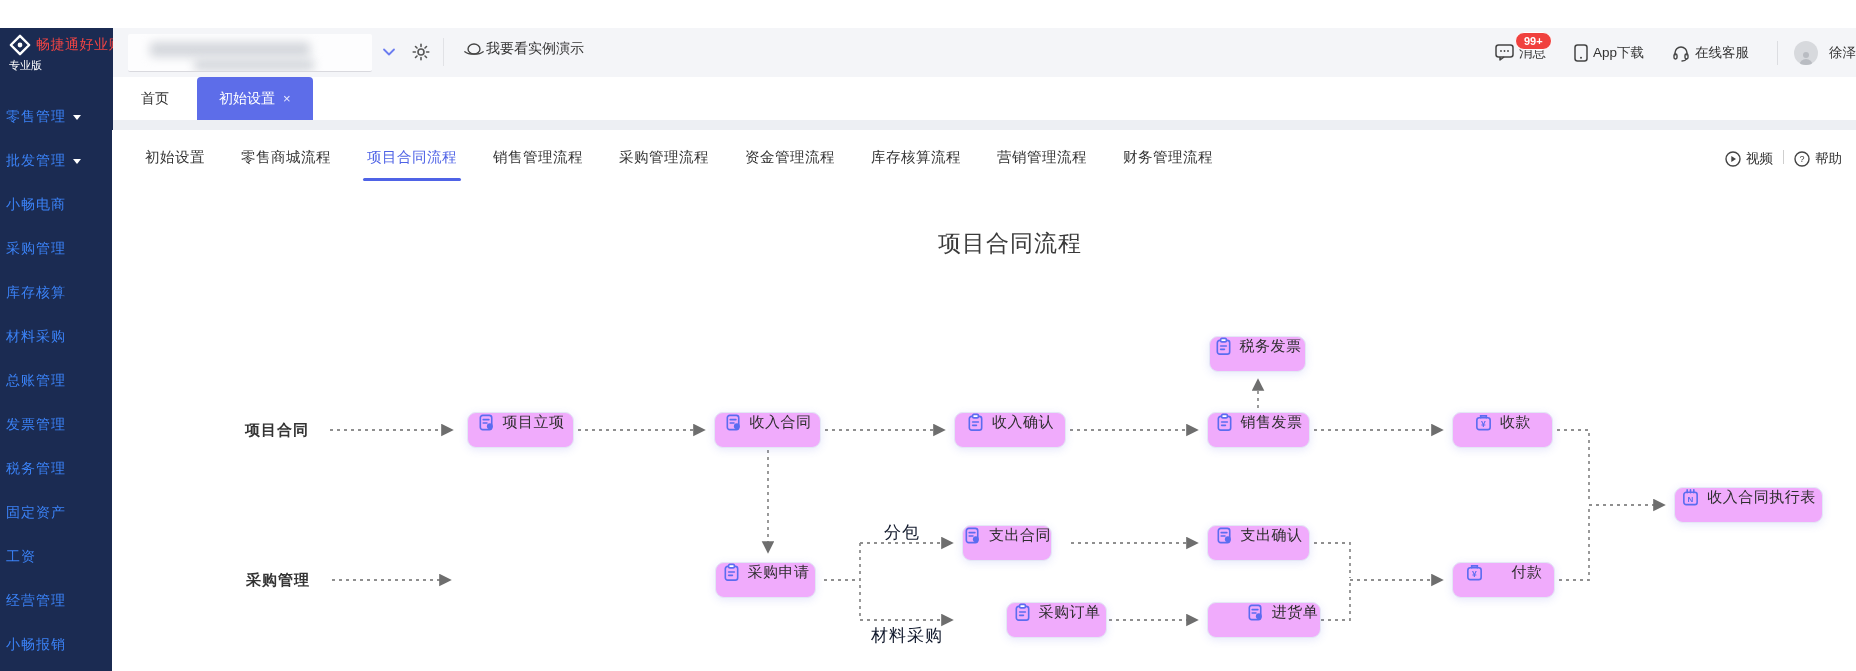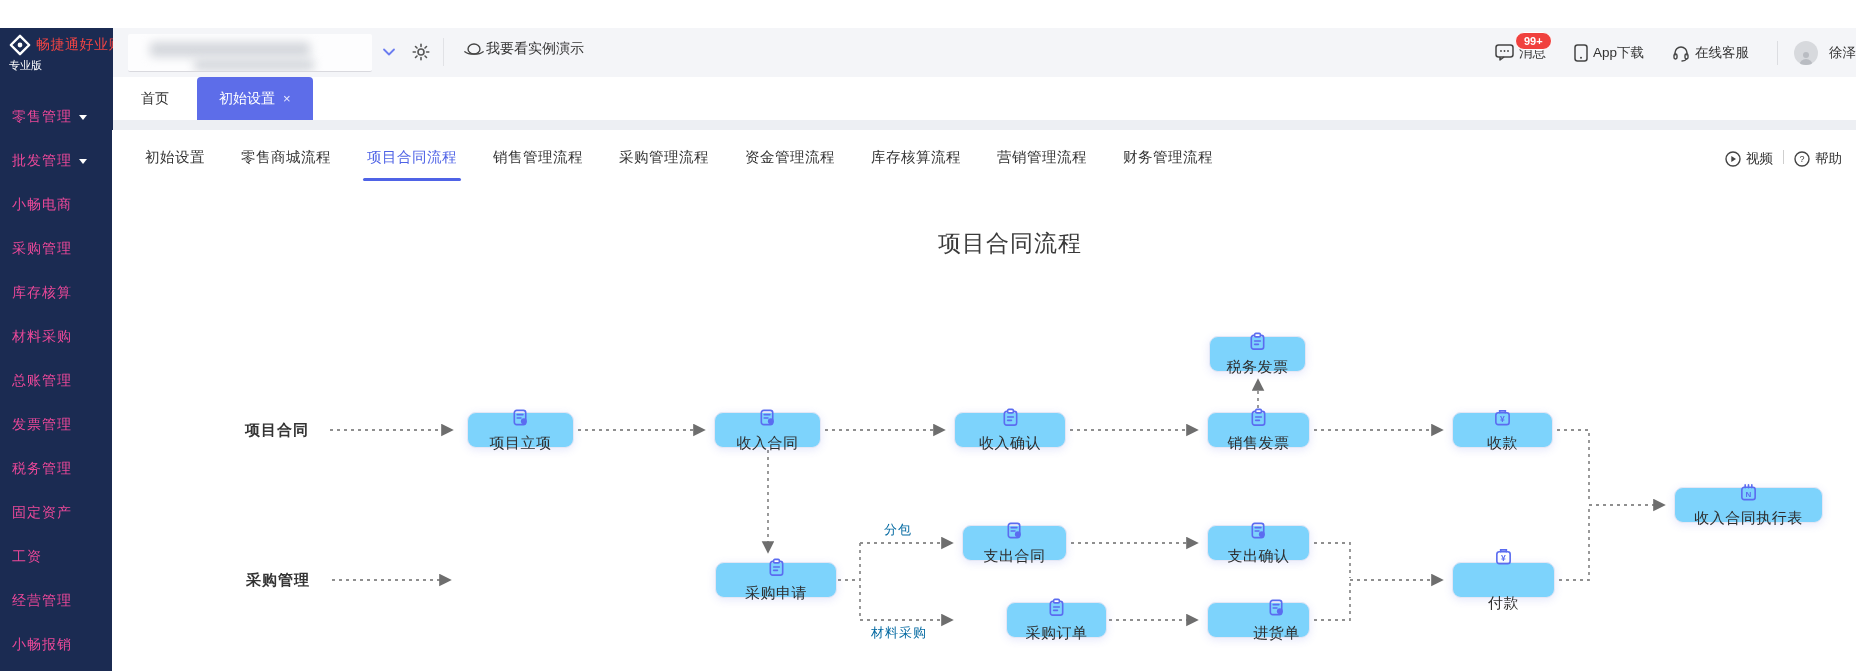--- a/index.html
+++ b/index.html
@@ -8,21 +8,21 @@
   #app { position:relative; width:1856px; height:671px; overflow:hidden; background:#fff; }
 
   
   .sidebar { position:absolute; left:0; top:28px; width:113px; height:643px; background:#1b2b52; color:#fff; }
   .logo-block { position:relative; height:49px; }
   .logo-row { display:flex; align-items:center; padding:6px 0 0 9px; }
   .logo-mark { width:22px; height:22px; flex:0 0 22px; }
   .brand-name { font-size:14px; color:#ef4444; white-space:nowrap; margin-left:5px; letter-spacing:0.5px; }
   .edition { font-size:11px; color:#fff; padding:2px 0 0 9px; }
   .sb-list { padding-top:18px; }
-  .sb-item { height:44px; display:flex; align-items:center; padding-left:12px; font-size:14px; color:#ec4899; cursor:pointer; letter-spacing:1px; }
+  .sb-item { height:44px; display:flex; align-items:center; padding-left:6px; font-size:14px; color:#3b82f6; cursor:pointer; letter-spacing:1px; }
   .sb-item .caret { width:0; height:0; border-left:4.5px solid transparent; border-right:4.5px solid transparent; border-top:5px solid #fff; margin-left:7px; }
 
   
   .topbar { position:absolute; left:113px; top:28px; width:1743px; height:49px; background:#f4f5f8; }
   .selector { position:absolute; left:15px; top:6px; width:244px; height:38px; background:#fdfdfe; border-bottom:1px solid #d9d9de; border-radius:2px; overflow:hidden; }
   .blur-blob { position:absolute; background:#d4d7dc; filter:blur(5px); border-radius:4px; }
   .chev { position:absolute; left:268px; top:16px; width:16px; height:16px; }
   .gearwrap { position:absolute; left:297px; top:13px; width:22px; height:22px; cursor:pointer; }
   .hd-div1 { position:absolute; left:330px; top:10px; width:1px; height:28px; background:#e1e2e6; }
   .demo { position:absolute; left:350px; top:12px; display:flex; align-items:center; gap:1px; cursor:pointer; }
@@ -48,25 +48,25 @@
   .ftab.active { color:#4f63e6; }
   .ftab.active::after { content:""; position:absolute; left:-4px; right:-4px; bottom:0; height:3px; background:#4f63e6; border-radius:2px; }
   .tab-tools { position:absolute; right:14px; top:20px; display:flex; align-items:flex-start; gap:10px; font-size:13.5px; color:#333; }
   .tool { display:flex; align-items:center; gap:5px; cursor:pointer; }
   .tool-div { width:1px; height:14px; background:#cfcfcf; }
 
   .flow-title { position:absolute; left:938px; top:228px; font-size:23px; color:#3a3a3a; letter-spacing:1px; }
 
   
   .fc-svg { position:absolute; left:0; top:0; width:1856px; height:671px; pointer-events:none; }
-  .node { position:absolute; height:36px; background:#7dd3fc; border:1px solid #e4e7f5; border-radius:9px; box-shadow:0 2px 8px rgba(99,113,231,0.16); display:flex; align-items:center; justify-content:center; gap:7px; cursor:pointer;flex-direction:column; }
+  .node { position:absolute; height:36px; background:#f0abfc; border:1px solid #e4e7f5; border-radius:9px; box-shadow:0 2px 8px rgba(99,113,231,0.16); display:flex; justify-content:center; gap:7px; cursor:pointer; }
   .node-label { font-size:15px; color:#2e2e2e; white-space:nowrap; letter-spacing:0.5px; }
   .ni { width:19px; height:19px; flex:0 0 19px; }
   .rowlab { position:absolute; font-size:15px; font-weight:bold; color:#333; letter-spacing:1px; }
-  .edgelab { position:absolute; font-size:13px; color:#0369a1; letter-spacing:1px; }
+  .edgelab { position:absolute; font-size:17px; color:#0f172a; letter-spacing:1px; }
 </style>
 </head>
 <body>
 
 <div id="app">
 
   <svg width="0" height="0" style="position:absolute">
     <defs>
       <g id="i-doc" fill="none" stroke="#5b6cf0" stroke-width="1.7" stroke-linecap="round">
         <rect x="3.5" y="2.5" width="12" height="15" rx="2.5"></rect>
@@ -328,45 +328,45 @@
         <use href="#i-clip"></use>
       </svg>
     <span class="node-label">税务发票</span>
   </div>
   <div class="node" style="left:1674px;top:487px;width:149px;">
     <svg class="ni" viewBox="0 0 20 20">
         <use href="#i-cal"></use>
       </svg>
     <span class="node-label">收入合同执行表</span>
   </div>
-  <div class="node" style="left:715px;top:562px;width:122px;">
+  <div class="node" style="left:715px;top:562px;width:101px;">
     <svg class="ni" viewBox="0 0 20 20">
         <use href="#i-clip"></use>
       </svg>
     <span class="node-label">采购申请</span>
   </div>
-  <div class="node" style="left:962px;top:525px;width:105px;">
+  <div class="node" style="left:962px;top:525px;width:90px;">
     <svg class="ni" viewBox="0 0 20 20">
         <use href="#i-doc"></use>
       </svg>
     <span class="node-label">支出合同</span>
   </div>
   <div class="node" style="left:1207px;top:525px;width:103px;">
     <svg class="ni" viewBox="0 0 20 20">
         <use href="#i-doc"></use>
       </svg>
     <span class="node-label">支出确认</span>
   </div>
   <div class="node" style="left:962px;top:602px;width:101px;margin-left:44px;">
     <svg class="ni" viewBox="0 0 20 20">
         <use href="#i-clip"></use>
       </svg>
     <span class="node-label">采购订单</span>
   </div>
-  <div class="node" style="left:1207px;top:602px;width:103px;padding-left:36px;">
+  <div class="node" style="left:1207px;top:602px;width:114px;padding-left:36px;">
     <svg class="ni" viewBox="0 0 20 20">
         <use href="#i-doc"></use>
       </svg>
     <span class="node-label">进货单</span>
   </div>
   <div class="node" style="left:1452px;top:562px;width:103px;gap:28px;">
     <svg class="ni" viewBox="0 0 20 20">
         <use href="#i-money"></use>
       </svg>
     <span class="node-label">付款</span>

